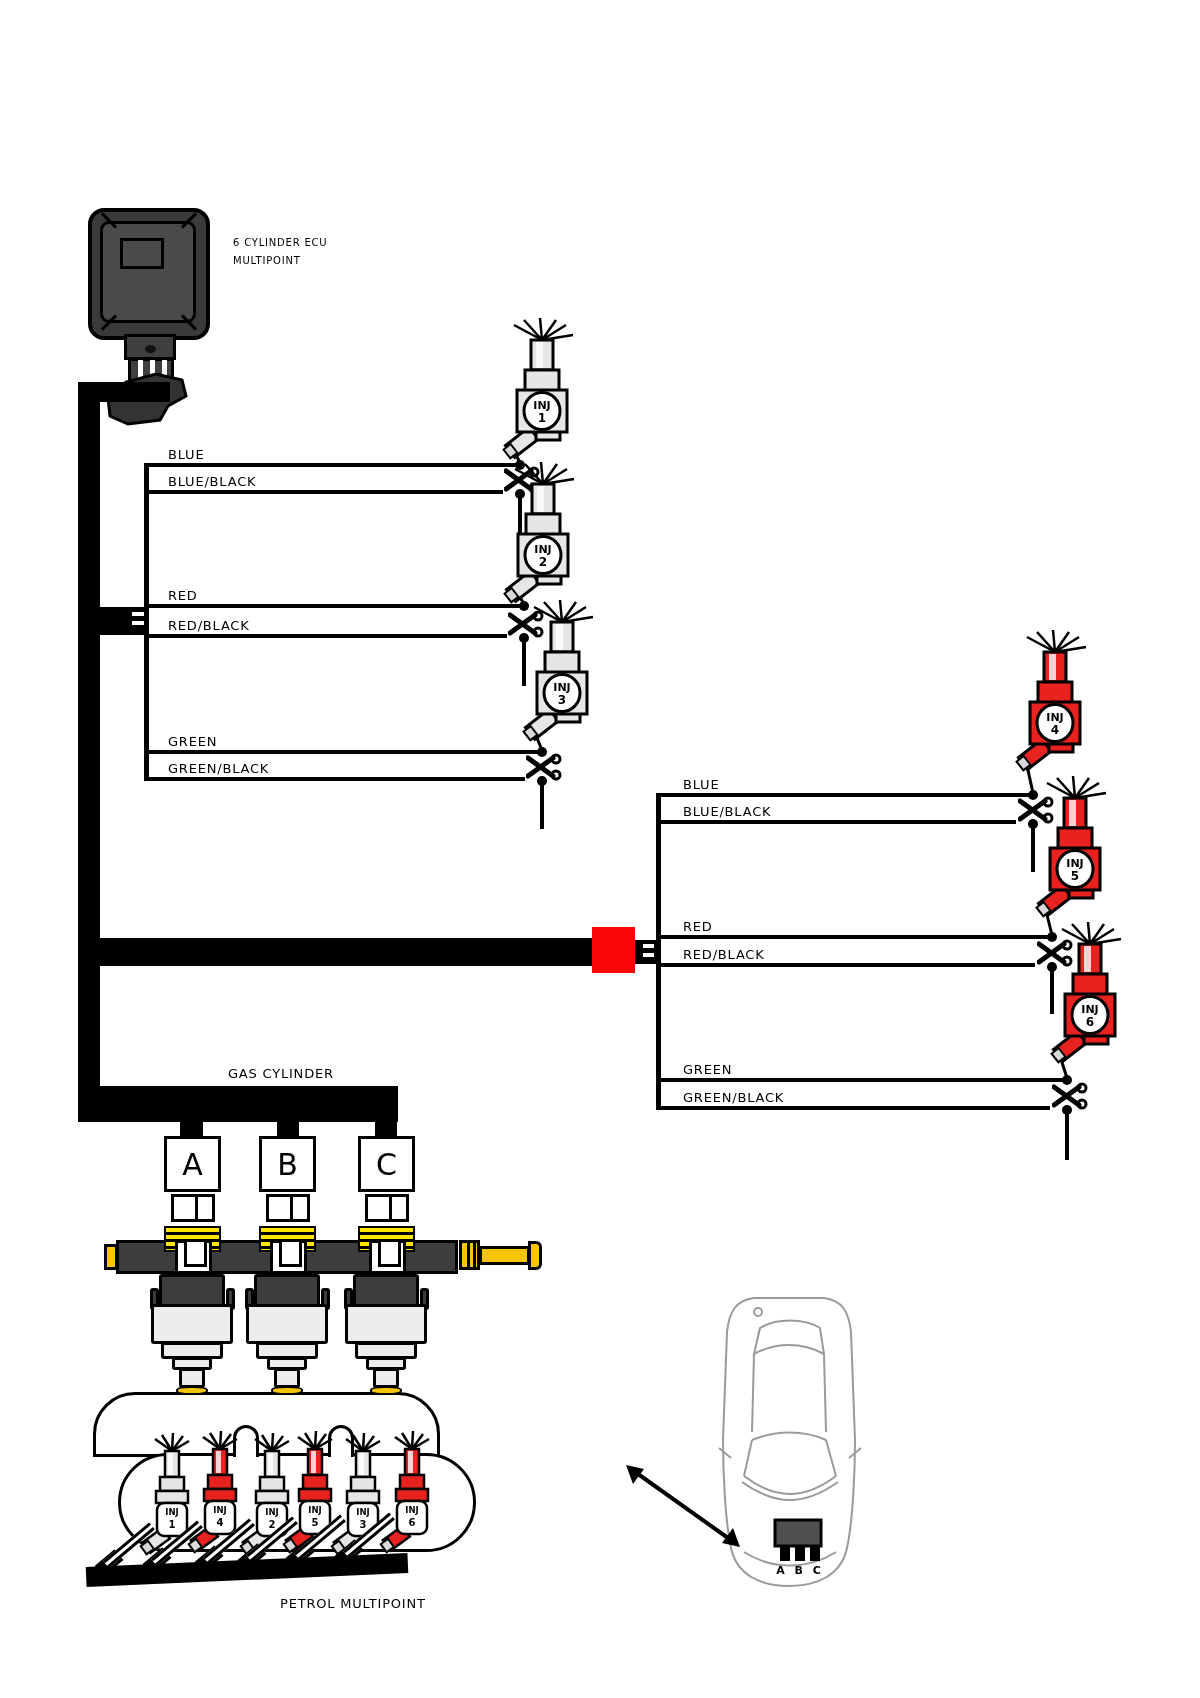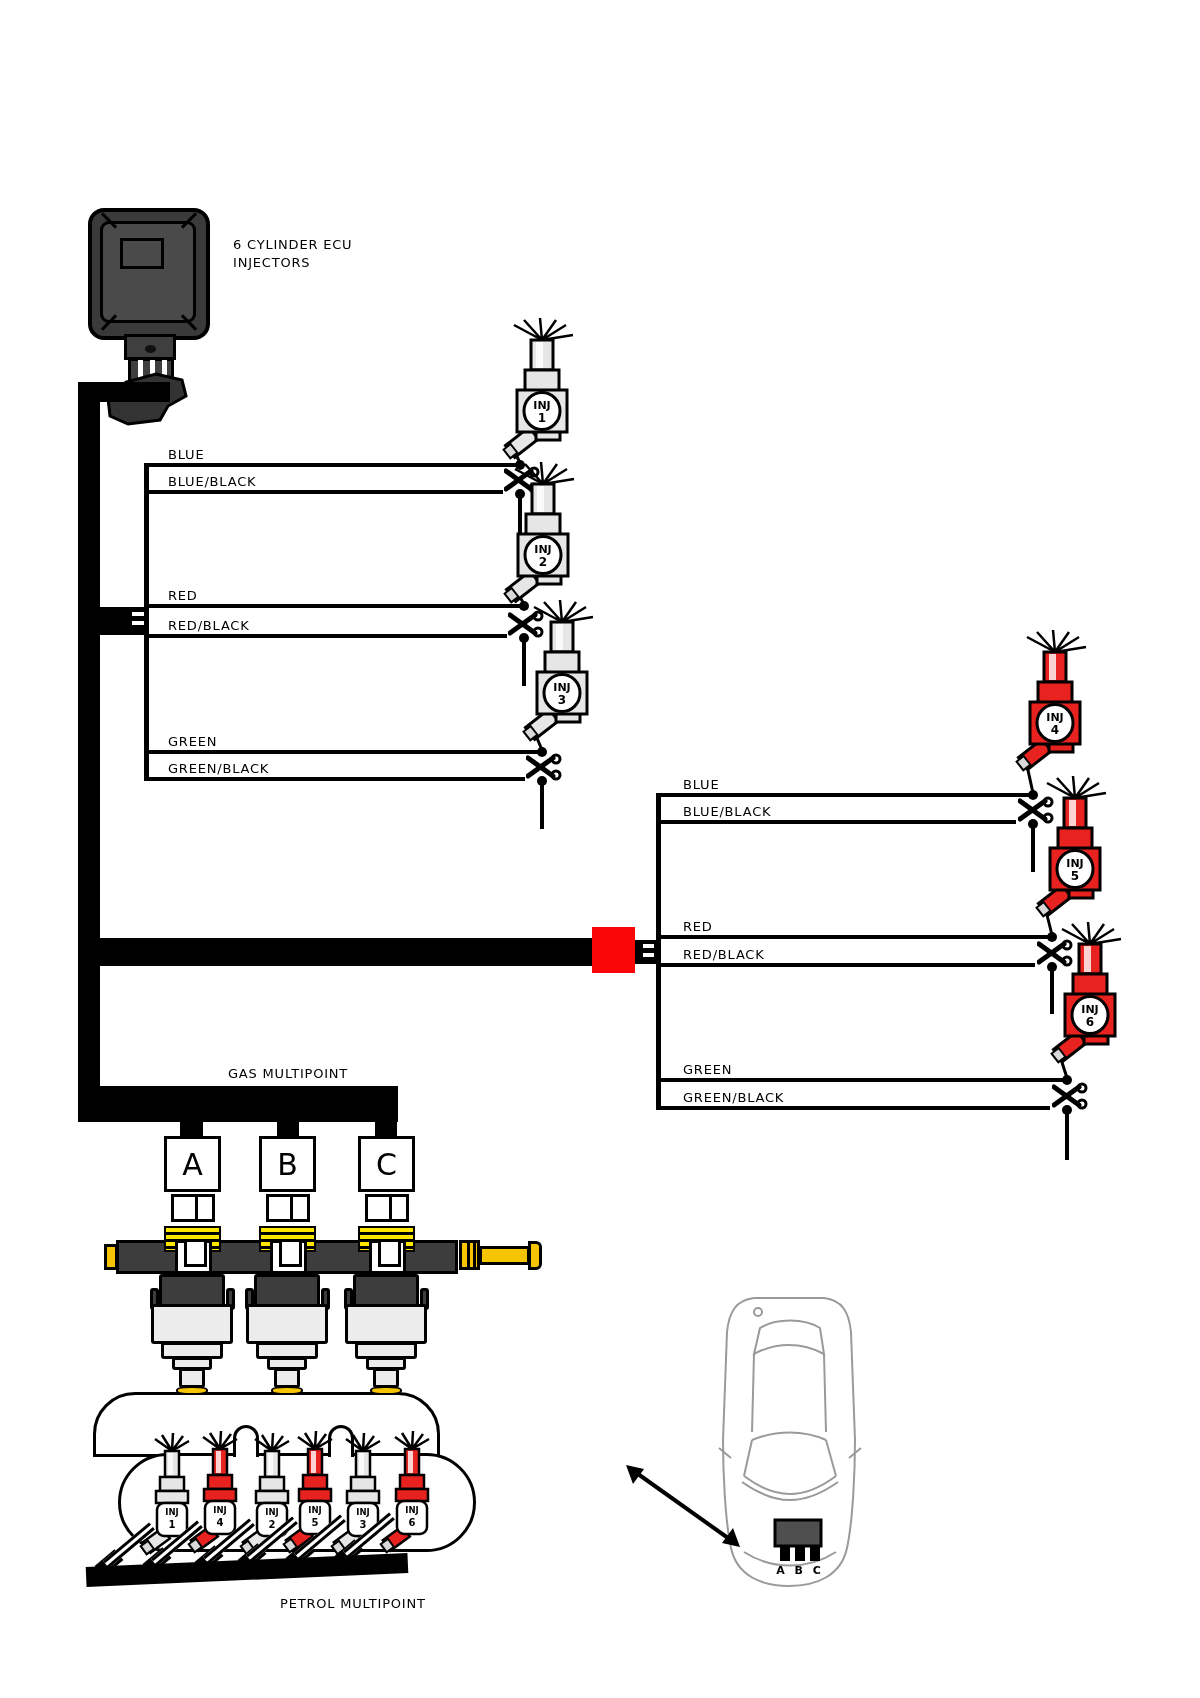--- a/index.html
+++ b/index.html
@@ -65,37 +65,37 @@
   .inj .tip{fill:#d9d9d9;stroke:#000;stroke-width:2;}
   .inj .plate{fill:#fff;stroke:#000;stroke-width:3;}
   .inj text{font-family:"DejaVu Sans",sans-serif;font-weight:bold;text-anchor:middle;fill:#000;}
   .big .t1{font-size:11px;}
   .big .t2{font-size:12px;}
   .small .t1{font-size:8.5px;}
   .small .t2{font-size:10px;}
   .small .fill{stroke-width:2.5;}
   .small .plate{stroke-width:2.5;}
   .scissors{position:absolute;width:36px;height:28px;}
-  .titleline{position:absolute;font-size:13px;letter-spacing:.8px;}
+  .titleline{position:absolute;font-size:10px;letter-spacing:.8px;}
   #linklayer{position:absolute;left:0;top:0;pointer-events:none;}
 </style>
 </head>
 <body>
 
 <div id="canvas">
 
   <div class="ecu-outer"></div>
   <div class="ecu-inner"></div>
   <div class="ecu-window"></div>
   <div class="corner" style="left:99px;top:219px;transform:rotate(45deg);"></div>
   <div class="corner" style="left:179px;top:219px;transform:rotate(-45deg);"></div>
   <div class="corner" style="left:99px;top:321px;transform:rotate(-45deg);"></div>
   <div class="corner" style="left:179px;top:321px;transform:rotate(45deg);"></div>
   <div class="titleline" style="left:233px;top:237px;">6 CYLINDER ECU</div>
-  <div class="titleline" style="left:233px;top:255px;">INJECTORS</div>
+  <div class="titleline" style="left:233px;top:255px;">MULTIPOINT</div>
   <div class="flange"></div>
   <div class="flange-hole"></div>
   <div class="comb">
     <div class="slot" style="left:7px;"></div>
     <div class="slot" style="left:19px;"></div>
     <div class="slot" style="left:31px;"></div>
   </div>
   <svg class="abs" style="left:98px;top:372px;" width="92" height="54" viewBox="0 0 92 54">
     <path d="M10 26 L28 10 L58 2 L84 8 L88 24 L70 34 L62 48 L30 52 L12 44 Z" fill="#333" stroke="#000" stroke-width="3"></path>
   </svg>
@@ -302,21 +302,21 @@
         <rect class="fill" x="4" y="116" width="30" height="15"></rect>
         <rect class="tip" x="0" y="118" width="9" height="11"></rect>
       </g>
     <rect class="fill" x="33" y="110" width="24" height="12"></rect>
     <rect class="fill" x="14" y="72" width="50" height="42"></rect>
     <ellipse class="plate" cx="39" cy="93" rx="18" ry="18.5"></ellipse>
     <text class="t1" x="39" y="91">INJ</text>
     <text class="t2" x="39" y="104">6</text>
   </svg>
 
-  <div class="seclabel" style="left:228px;top:1066px;">GAS MULTIPOINT</div>
+  <div class="seclabel" style="left:228px;top:1066px;">GAS CYLINDER</div>
 
   <div class="abox" style="left:164px;top:1136px;">
       <span>A</span>
     </div>
   <div class="abox" style="left:259px;top:1136px;">
       <span>B</span>
     </div>
   <div class="abox" style="left:358px;top:1136px;">
       <span>C</span>
     </div>

